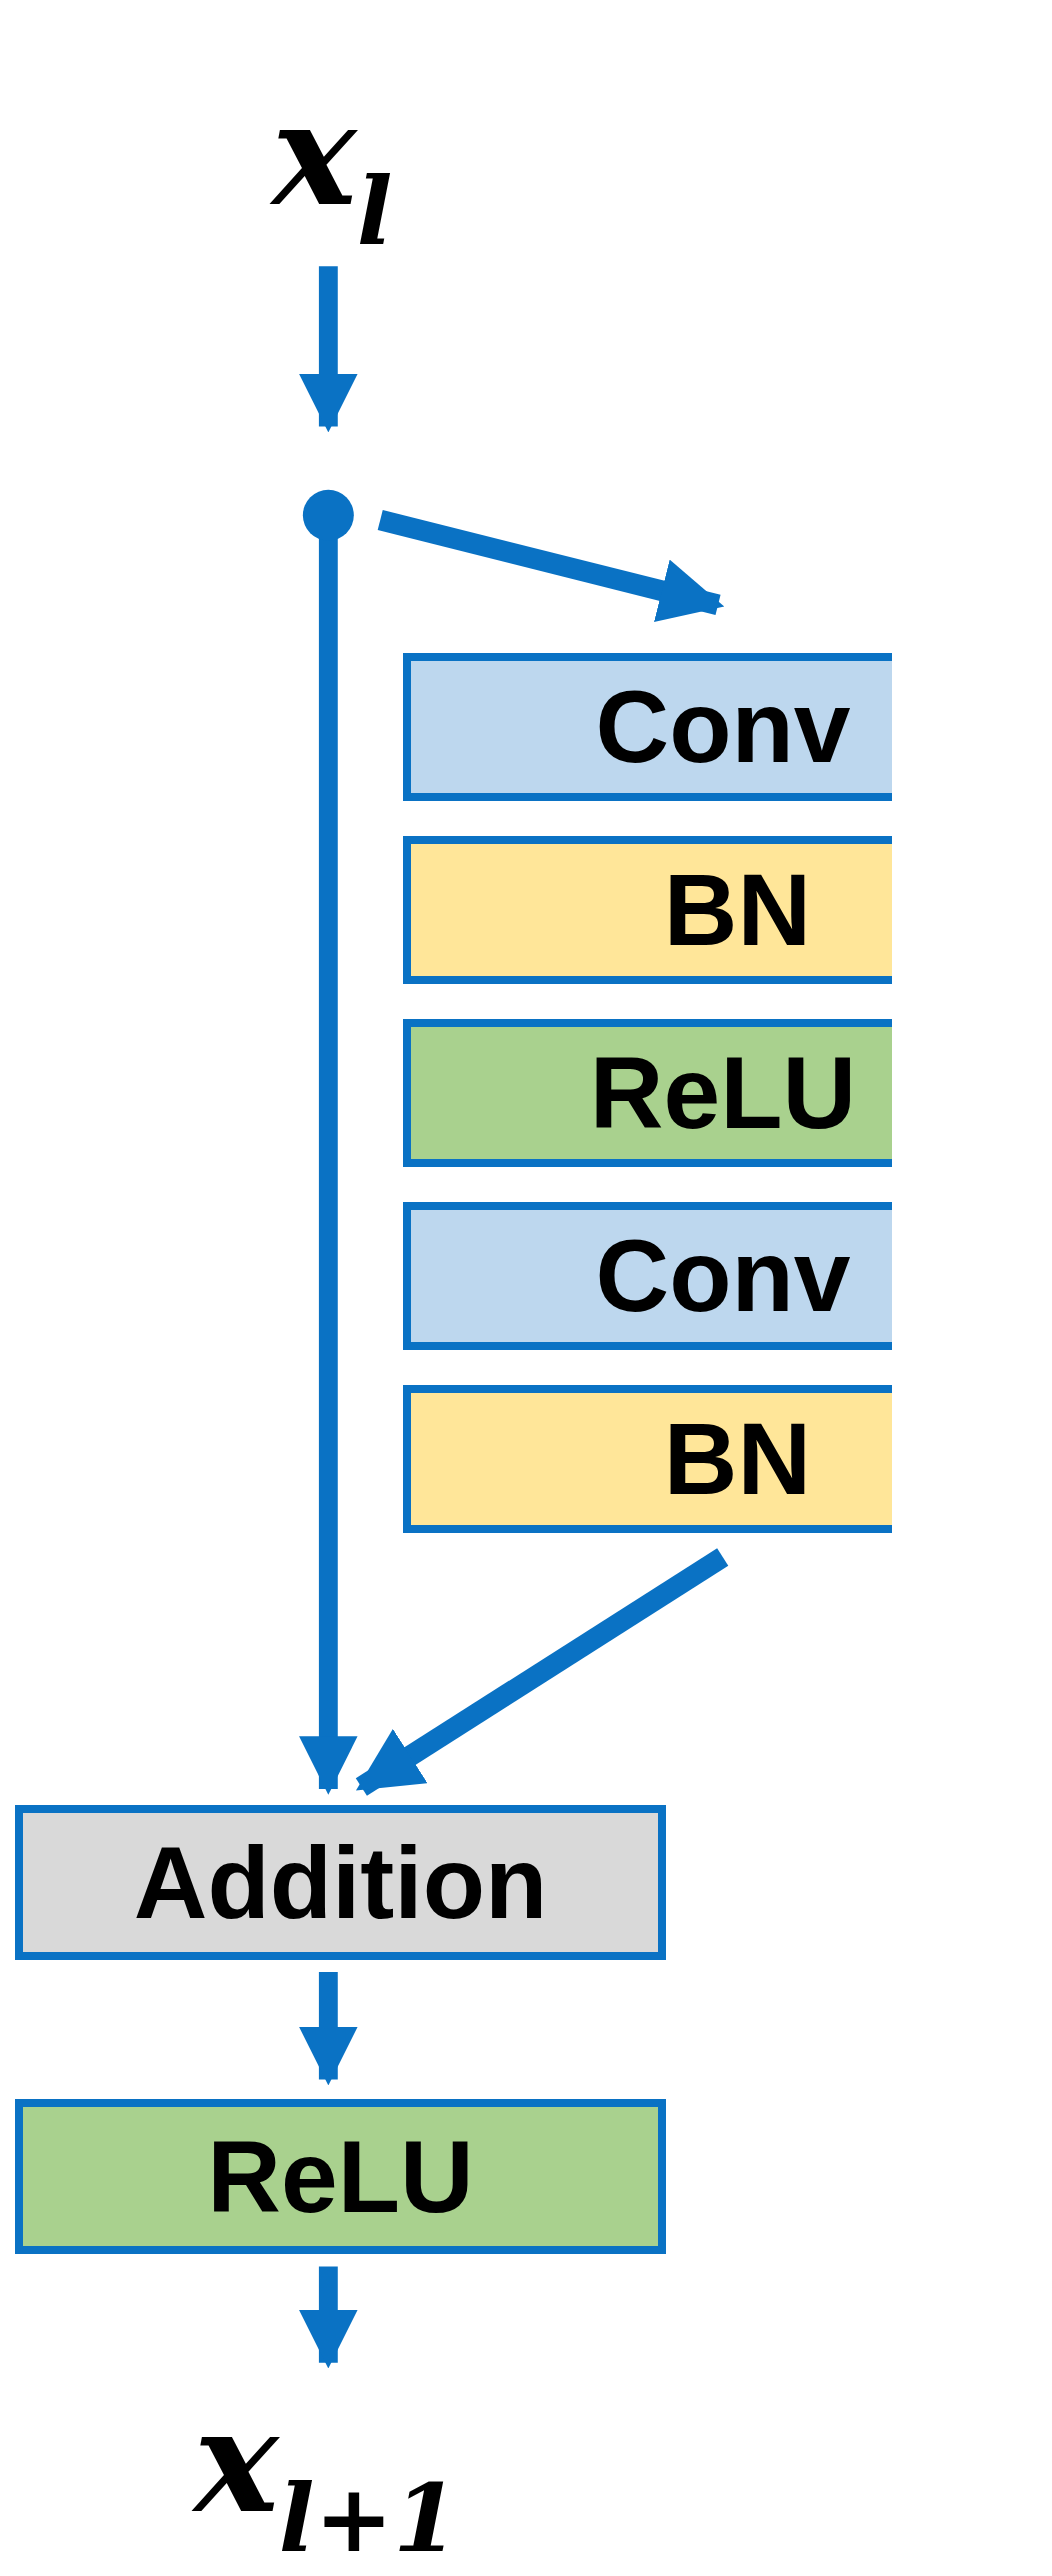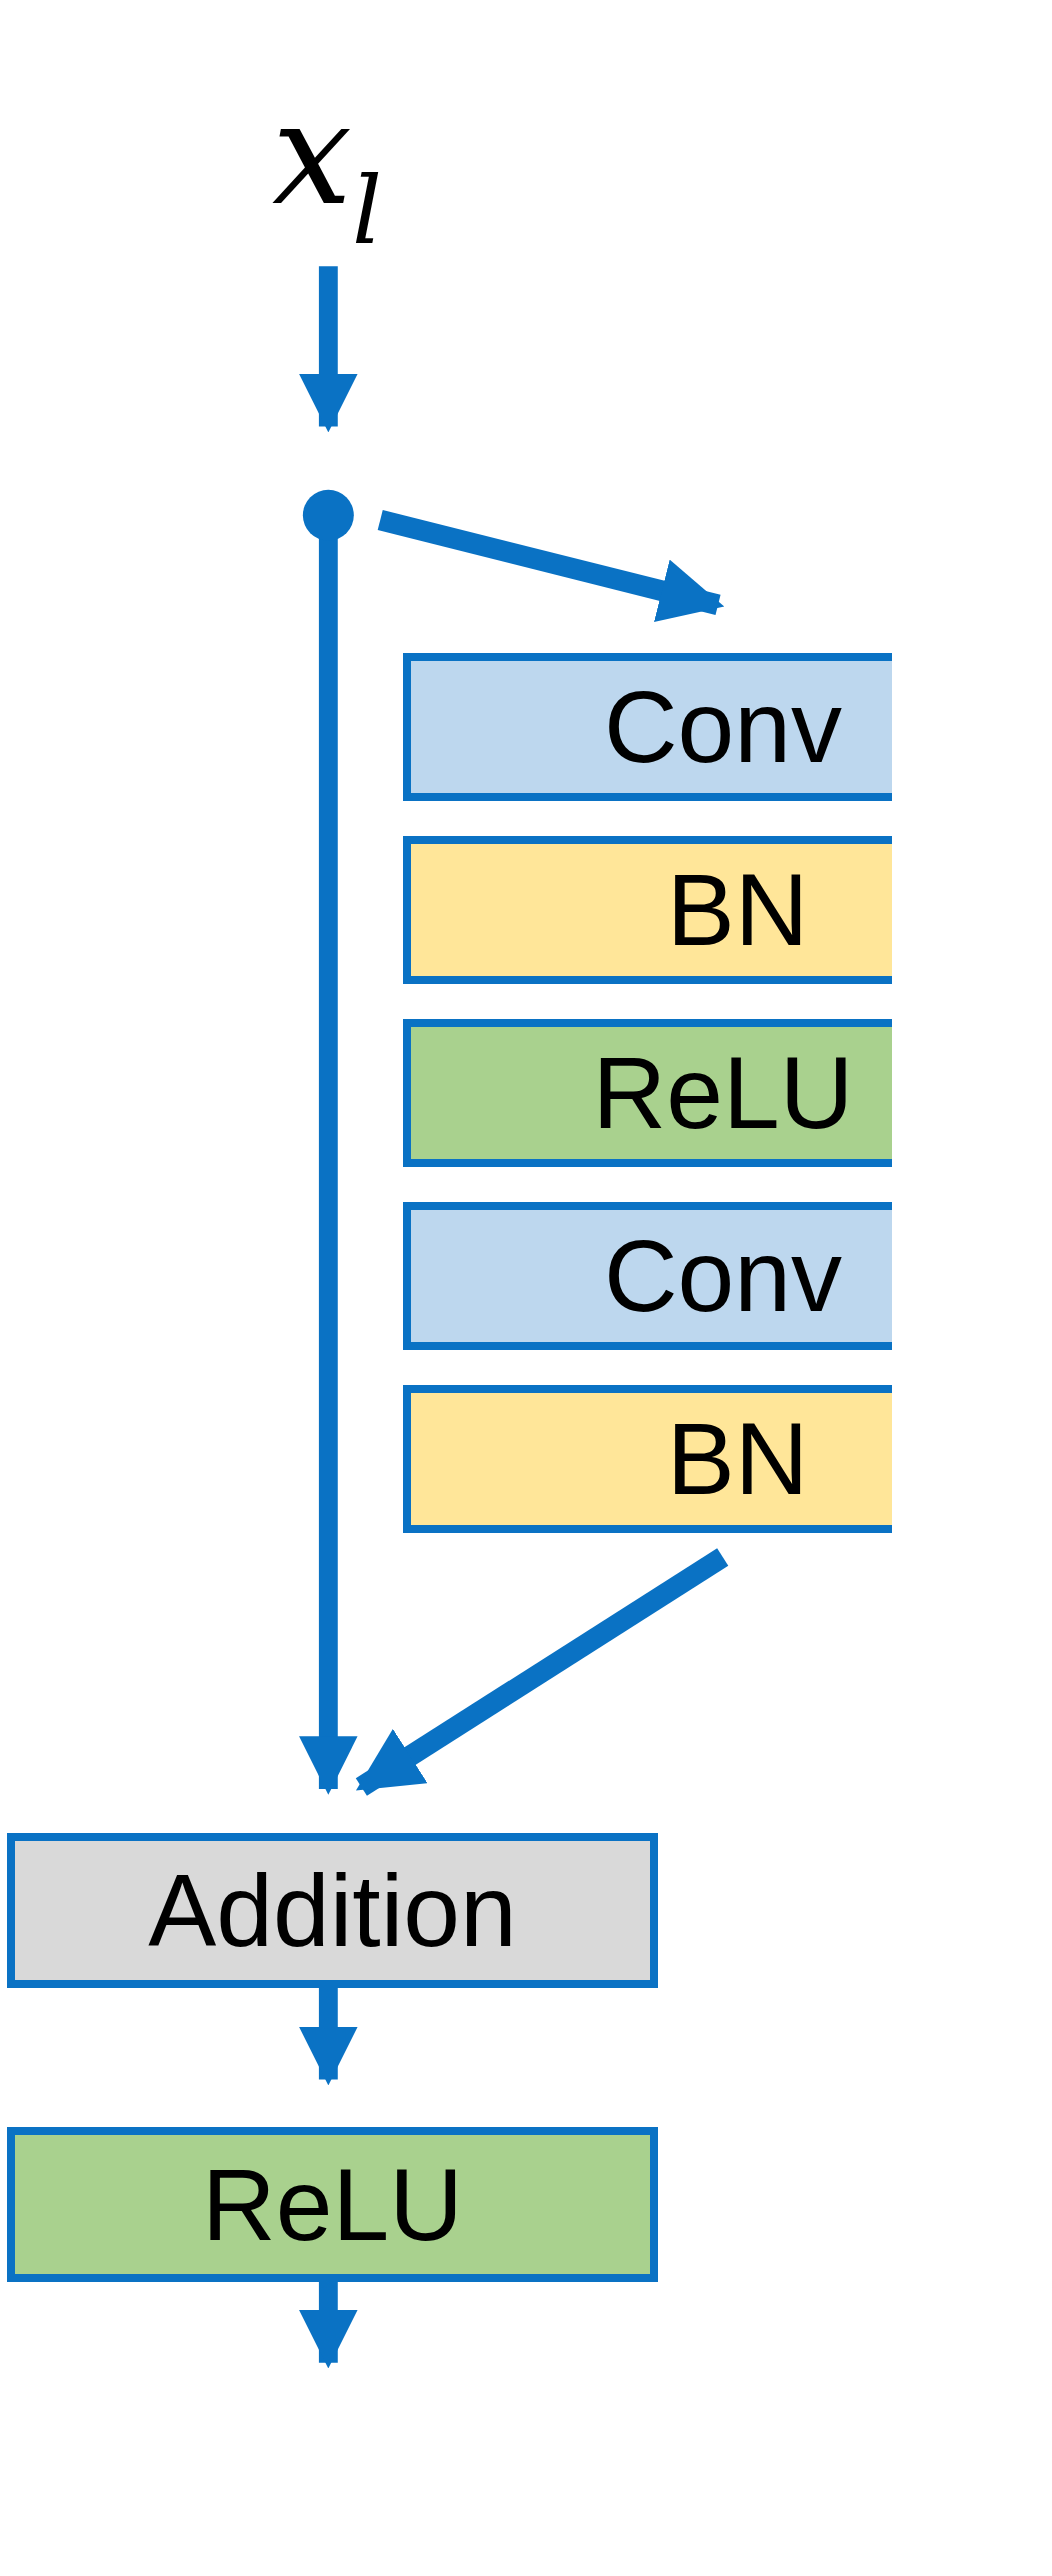--- a/index.html
+++ b/index.html
@@ -11,34 +11,35 @@
     --label-text:#000000;
     --background:#ffffff;
   }
   html,body{margin:0;padding:0;background:var(--background);}
   .canvas{
     position:relative;
     width:892px;height:2576px;
     background:var(--background);
     overflow:hidden;
     font-family:"Liberation Sans", sans-serif;
+    font-weight:bold;
   }
   .wires{position:absolute;left:0;top:0;width:1052px;height:2576px;}
   .box{
     position:absolute;
     box-sizing:border-box;
     border:8.5px solid var(--line);
     display:flex;align-items:center;justify-content:center;
     color:var(--label-text);
     font-size:102px;
     line-height:1;
     white-space:nowrap;
   }
   .layer{left:403px;width:640px;height:148px;}
-  .wide{left:7px;width:651px;margin-top:28px;}
+  .wide{left:15px;width:651px;}
   .conv{background:var(--conv-fill);}
   .bn{background:var(--bn-fill);padding-left:29px;}
   .relu{background:var(--relu-fill);}
   .addition{background:var(--addition-fill);}
   .math-label{
     position:absolute;
     font-family:"DejaVu Serif", serif;
     font-style:italic;
     color:var(--label-text);
     line-height:1;
@@ -99,15 +100,18 @@
   </div>
 
   <div class="box wide addition" style="top:1805px;height:155px;">
     <span>Addition</span>
   </div>
 
   <div class="box wide relu" style="top:2099px;height:155px;">
     <span>ReLU</span>
   </div>
 
+  <div class="math-label" style="left:194px;top:2390px;">
+    <span class="math-base">x</span><span class="math-sub">l+1</span>
+  </div>
 
 </div>
 
 
 </body></html>

